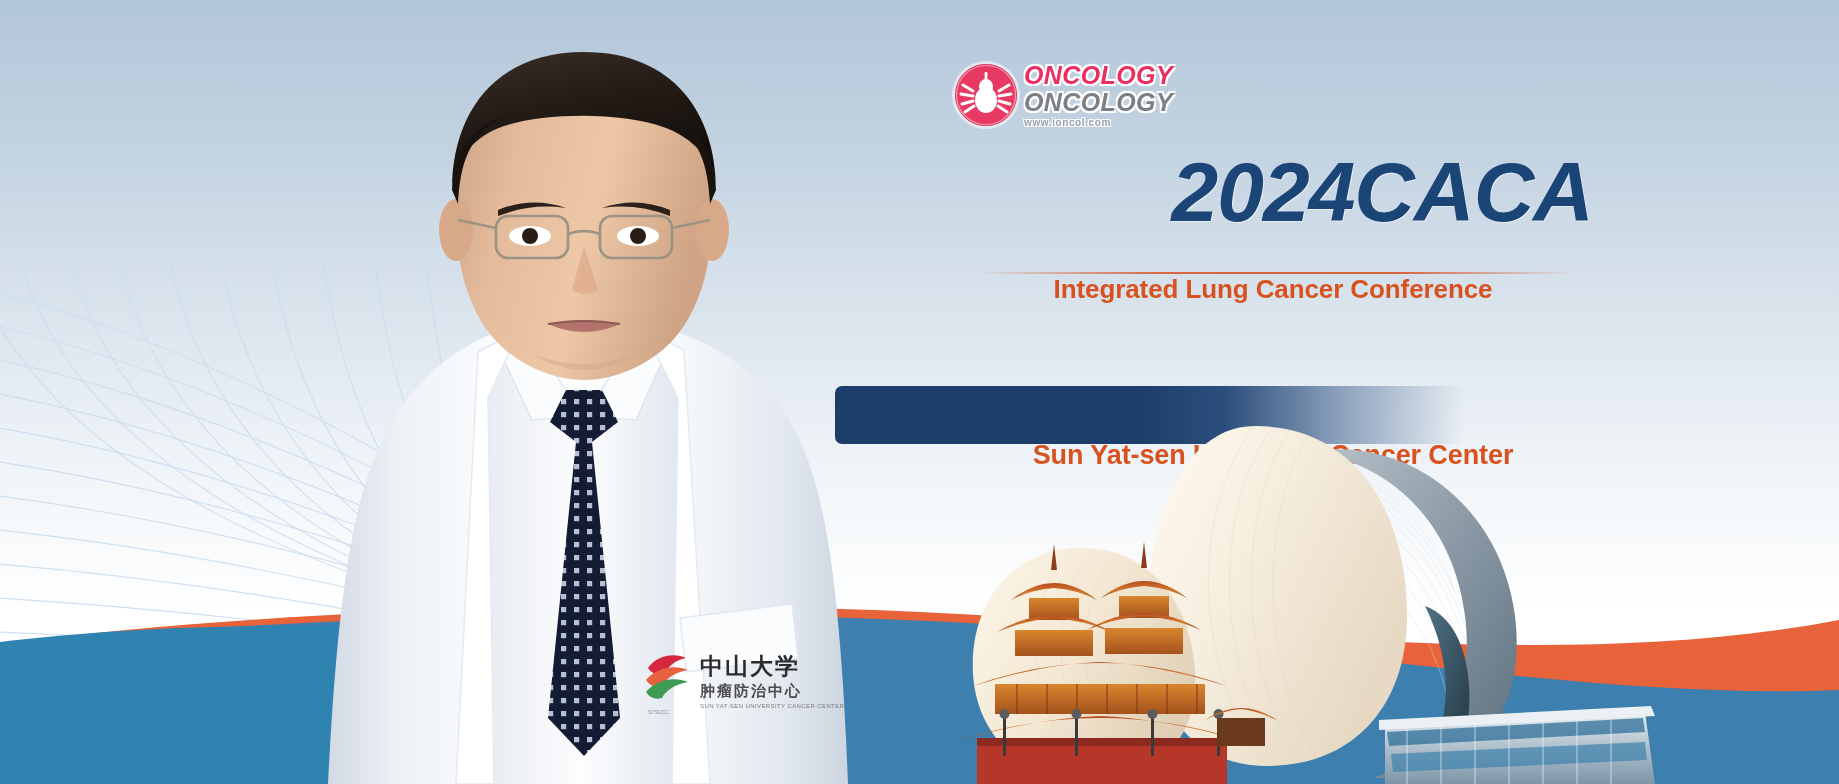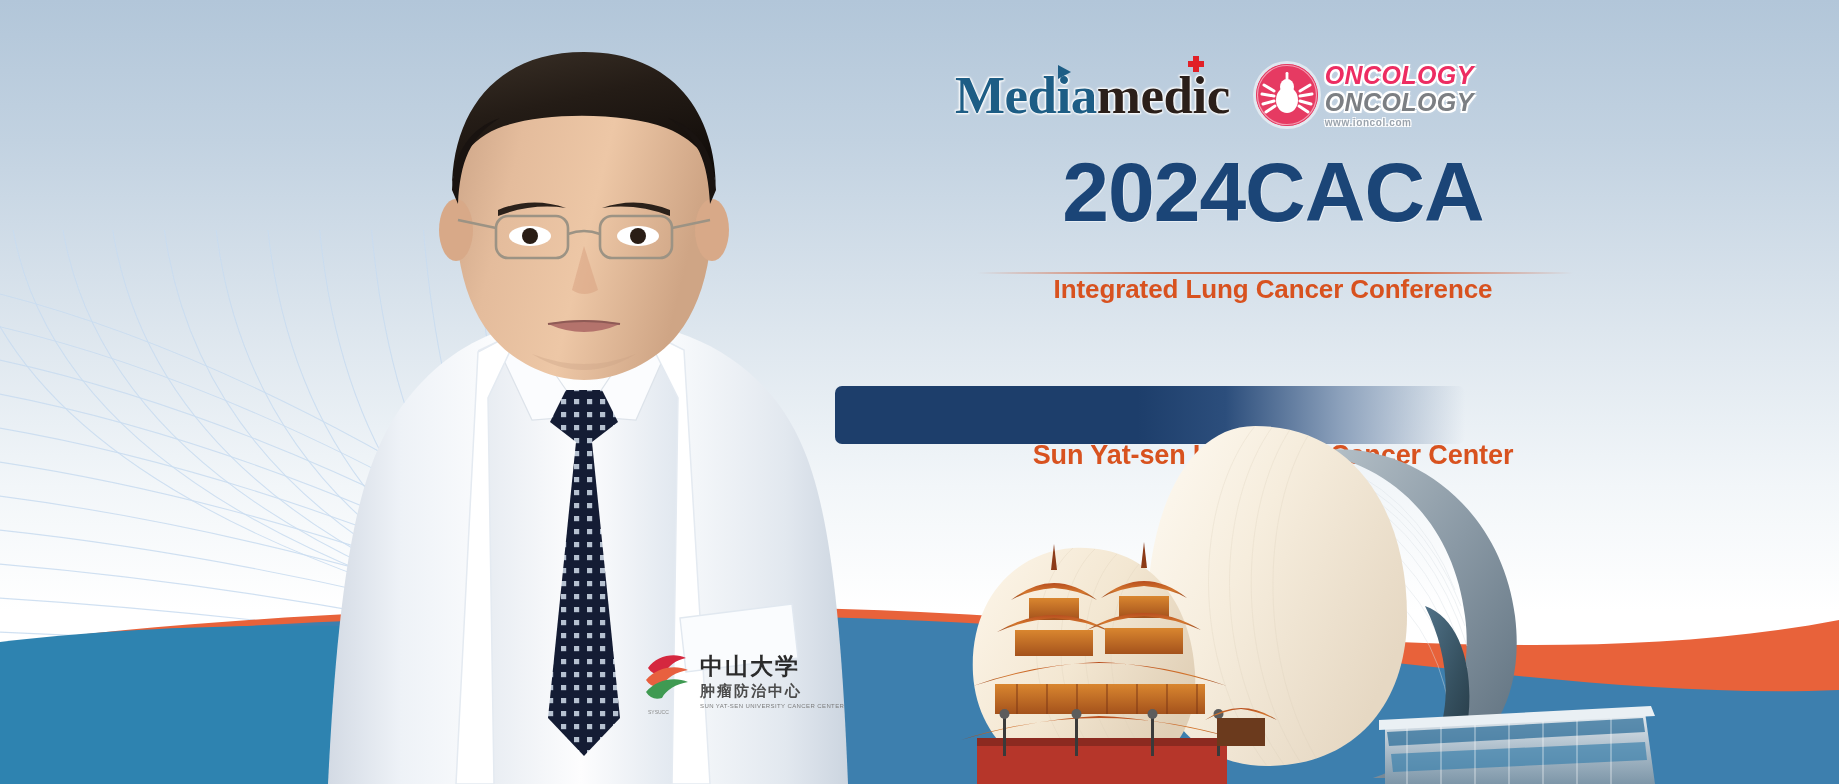--- a/index.html
+++ b/index.html
@@ -124,27 +124,28 @@
     color:#9aa3ad; font-weight:700;
     margin-top:3px;
     text-shadow:-1px -1px 0 #fff,1px -1px 0 #fff,-1px 1px 0 #fff,1px 1px 0 #fff;
   }
 
   
   .main-title {
     position:absolute;
     left:-2px; top:150px;
     width:640px;
-    text-align:center;
+    text-align:right;
     font-size:84px;
     font-weight:800;
     color:#1b4577;
     letter-spacing:-1px;
     line-height:1;
     text-shadow:1px 1px 0 rgba(255,255,255,.5);
+    font-style:italic;
   }
 
   .divider {
     position:absolute;
     left:22px; top:272px;
     width:596px; height:2px;
     background:linear-gradient(to right, rgba(214,86,41,0) 0%, rgba(214,86,41,.85) 30%, rgba(214,86,41,.9) 70%, rgba(214,86,41,0) 100%);
   }
 
   .subtitle {
@@ -356,23 +357,20 @@
 
         <path d="M300 336 Q 352 356 404 336 Q 352 368 300 336 Z" fill="#c9a184" opacity=".35"></path>
       </g>
     </g>
   </svg>
 
   <div class="content">
 
     <div class="logos-row">
 
-      <div class="mediamedic">
-        <span class="mm-media"><span>Med</span><span class="dot-i">i</span><span>a</span></span><span class="mm-medic"><span>med</span><span class="cross-i">i</span><span>c</span></span>
-      </div>
 
       <div class="oncology-logo">
         <div class="crab-badge">
           <svg viewBox="0 0 62 62" width="62" height="62">
             <circle cx="31" cy="31" r="31" fill="#e63a62"></circle>
             <g fill="#ffffff">
               <ellipse cx="31" cy="36" rx="11" ry="13"></ellipse>
               <ellipse cx="31" cy="23" rx="7" ry="8"></ellipse>
               <path d="M18 27 L8 21 M18 32 L6 30 M18 37 L7 40 M19 42 L10 48" stroke="#ffffff" stroke-width="3" stroke-linecap="round" fill="none"></path>
               <path d="M44 27 L54 21 M44 32 L56 30 M44 37 L55 40 M43 42 L52 48" stroke="#ffffff" stroke-width="3" stroke-linecap="round" fill="none"></path>

